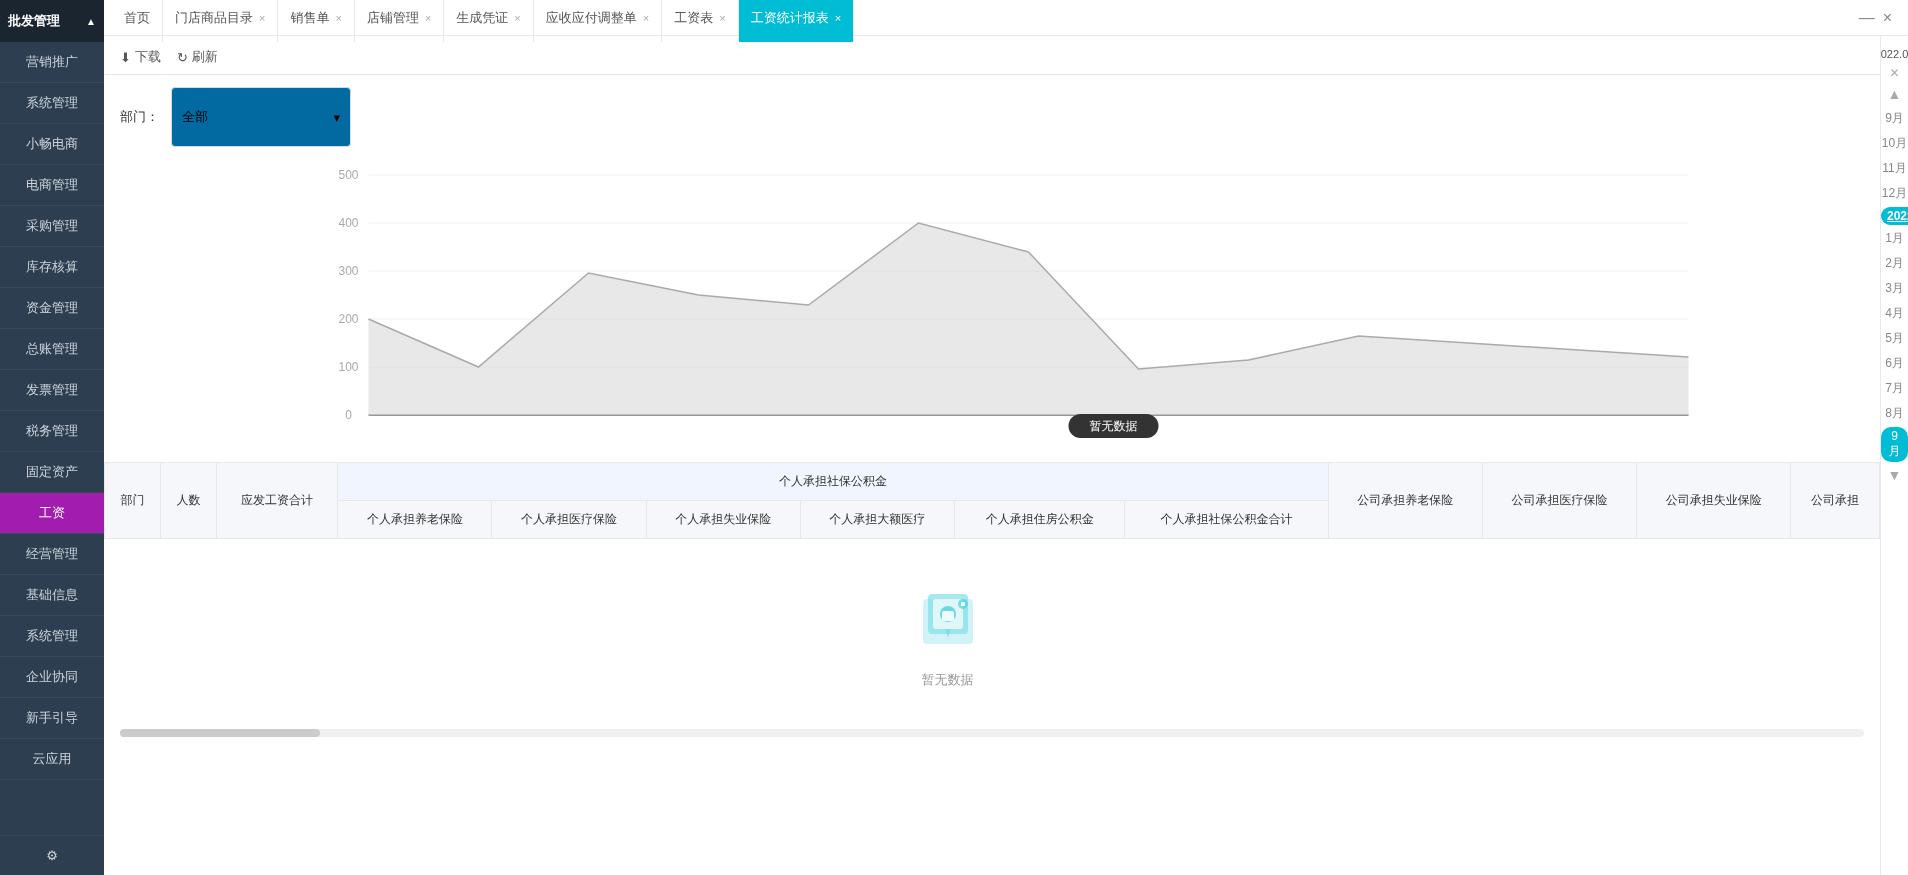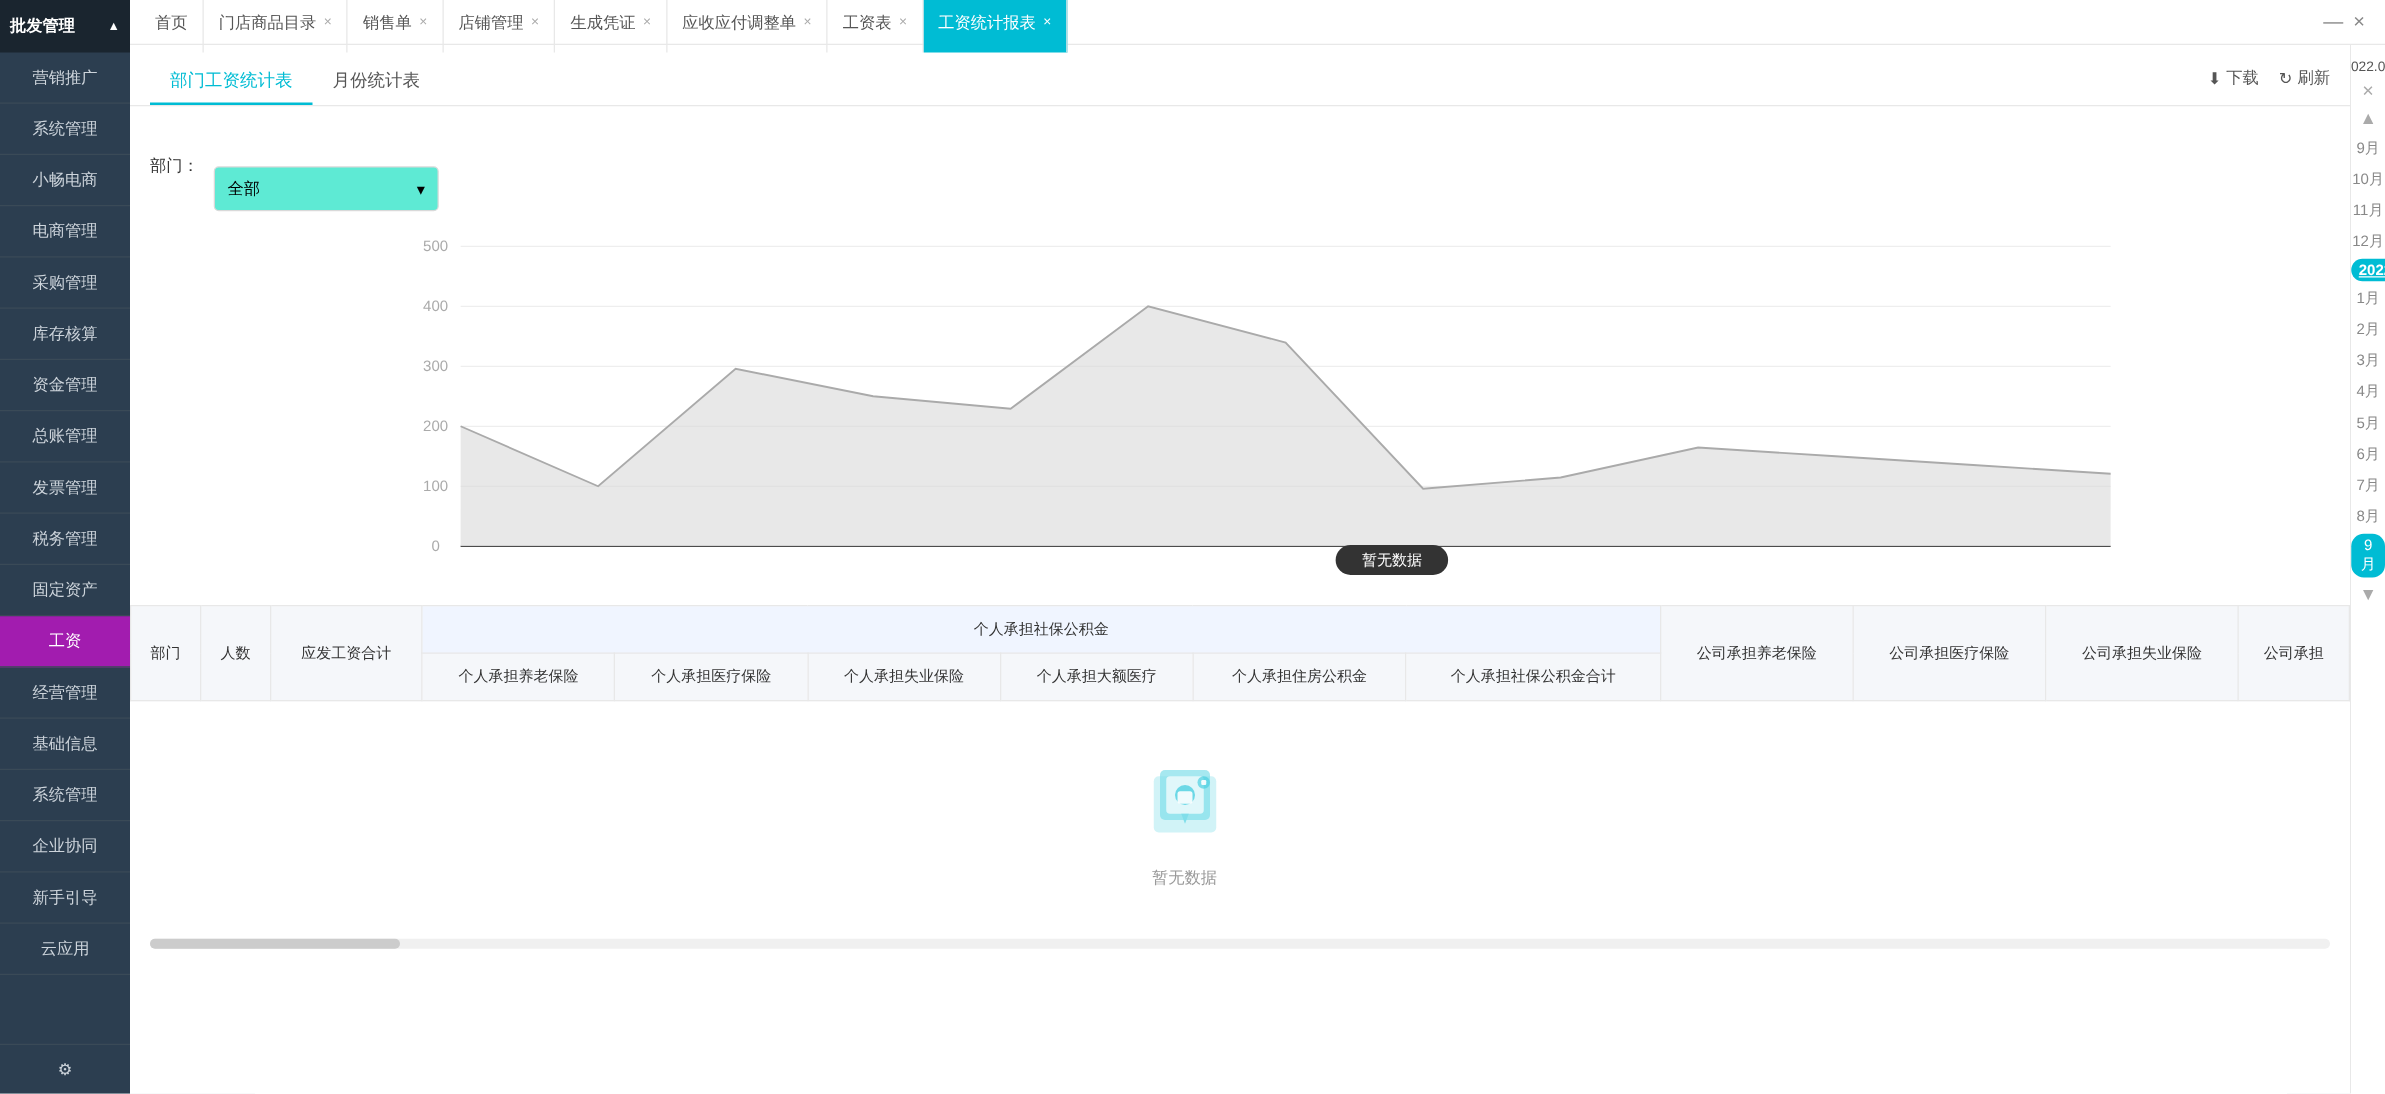--- a/index.html
+++ b/index.html
@@ -153,27 +153,26 @@
       align-items: center;
       padding: 12px 16px;
       gap: 12px;
     }
     .filter-label { color: #333; font-size: 13px; }
     .filter-select {
       display: flex;
       align-items: center;
       border: 1px solid #d9d9d9;
       border-radius: 4px;
-      padding: 8px 10px;
+      padding: 20px 10px;
       min-width: 180px;
       justify-content: space-between;
       cursor: pointer;
-      background: #5eead4;
+      background: #0369a1;
       font-size: 13px;
-      margin-top: 36px;
     }
 
     
     .chart-area {
       padding: 0 16px;
       flex-shrink: 0;
       margin-left: 33px;
     }
 
     
@@ -334,24 +333,20 @@
     <div class="tab-close-window">
       <span>—</span>
       <span>×</span>
     </div>
   </div>
 
   <div class="content">
     <div class="page-content">
 
       <div class="sub-tabs">
-        <div class="sub-tabs-left">
-          <div class="sub-tab active">部门工资统计表</div>
-          <div class="sub-tab">月份统计表</div>
-        </div>
         <div class="sub-tabs-right">
           <div class="action-btn">
             <span>⬇</span>
             <span>下载</span>
           </div>
           <div class="action-btn">
             <span>↻</span>
             <span>刷新</span>
           </div>
         </div>

